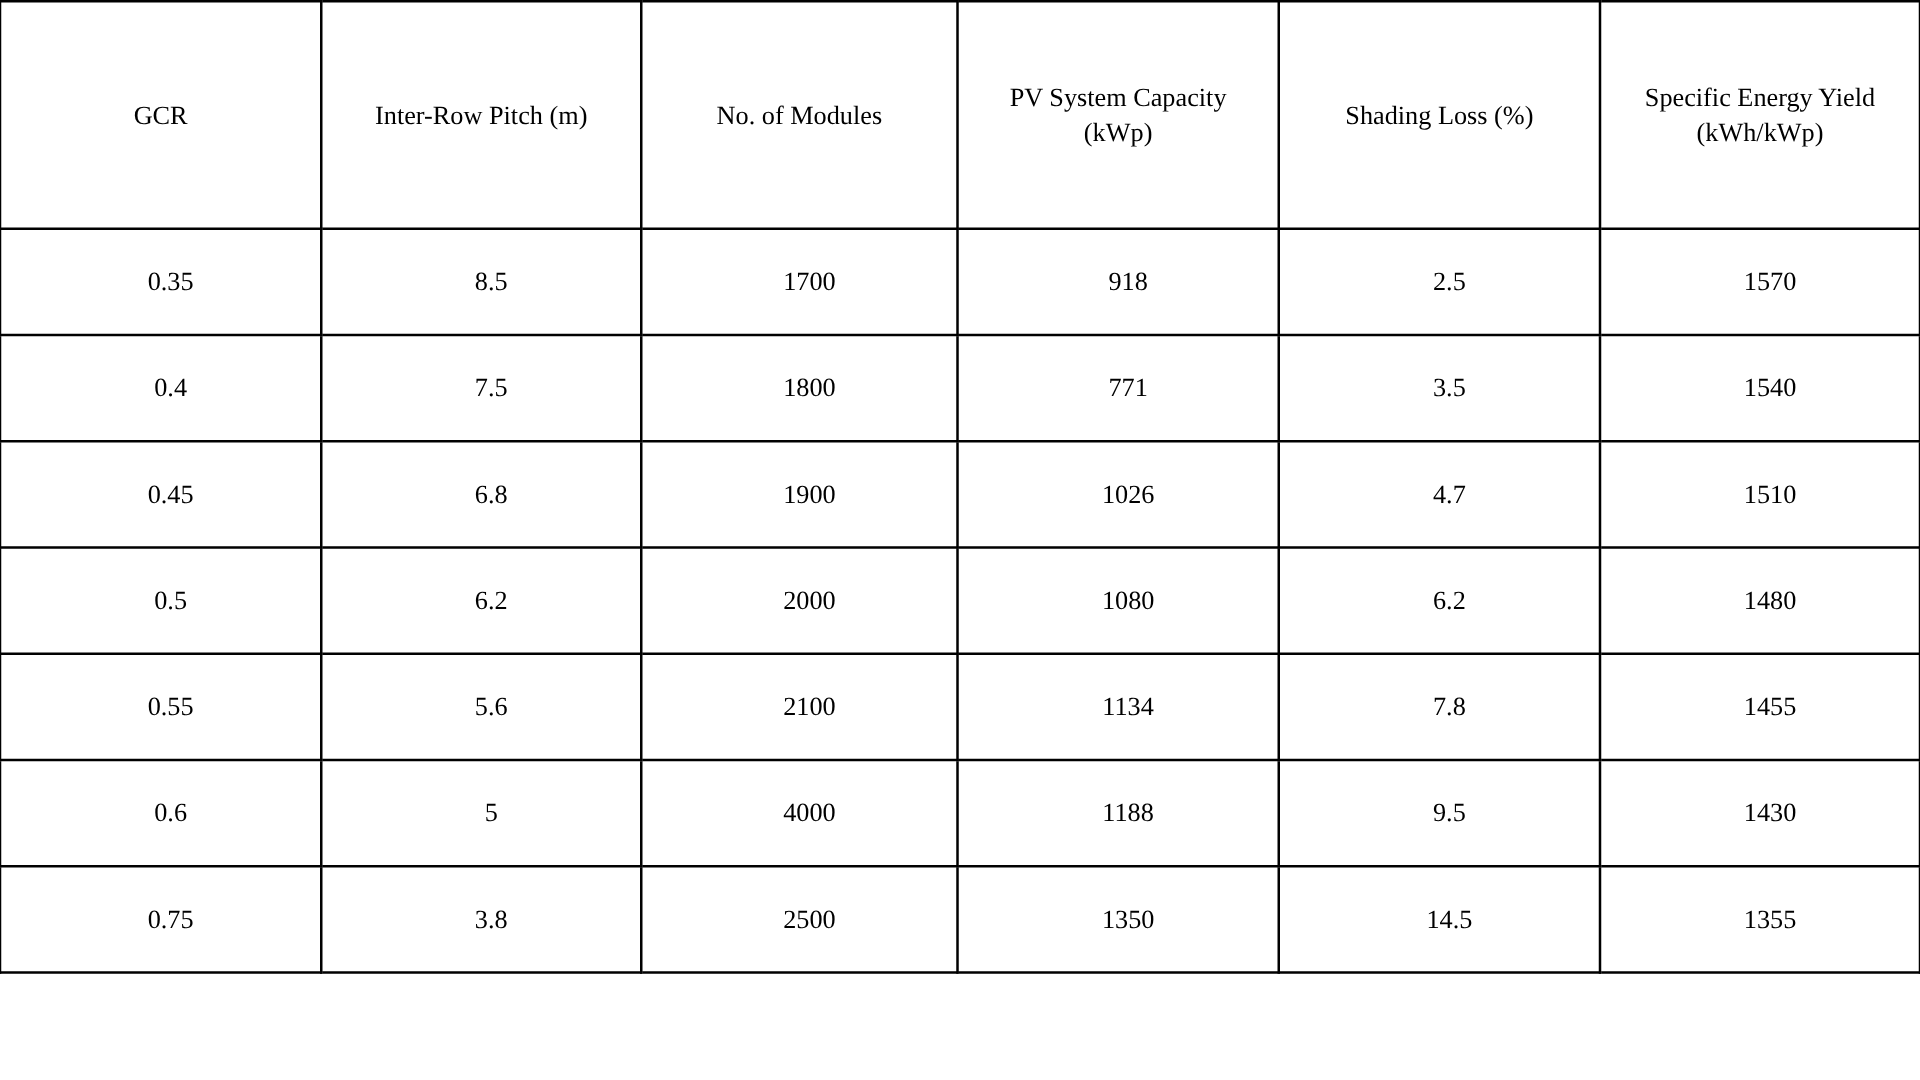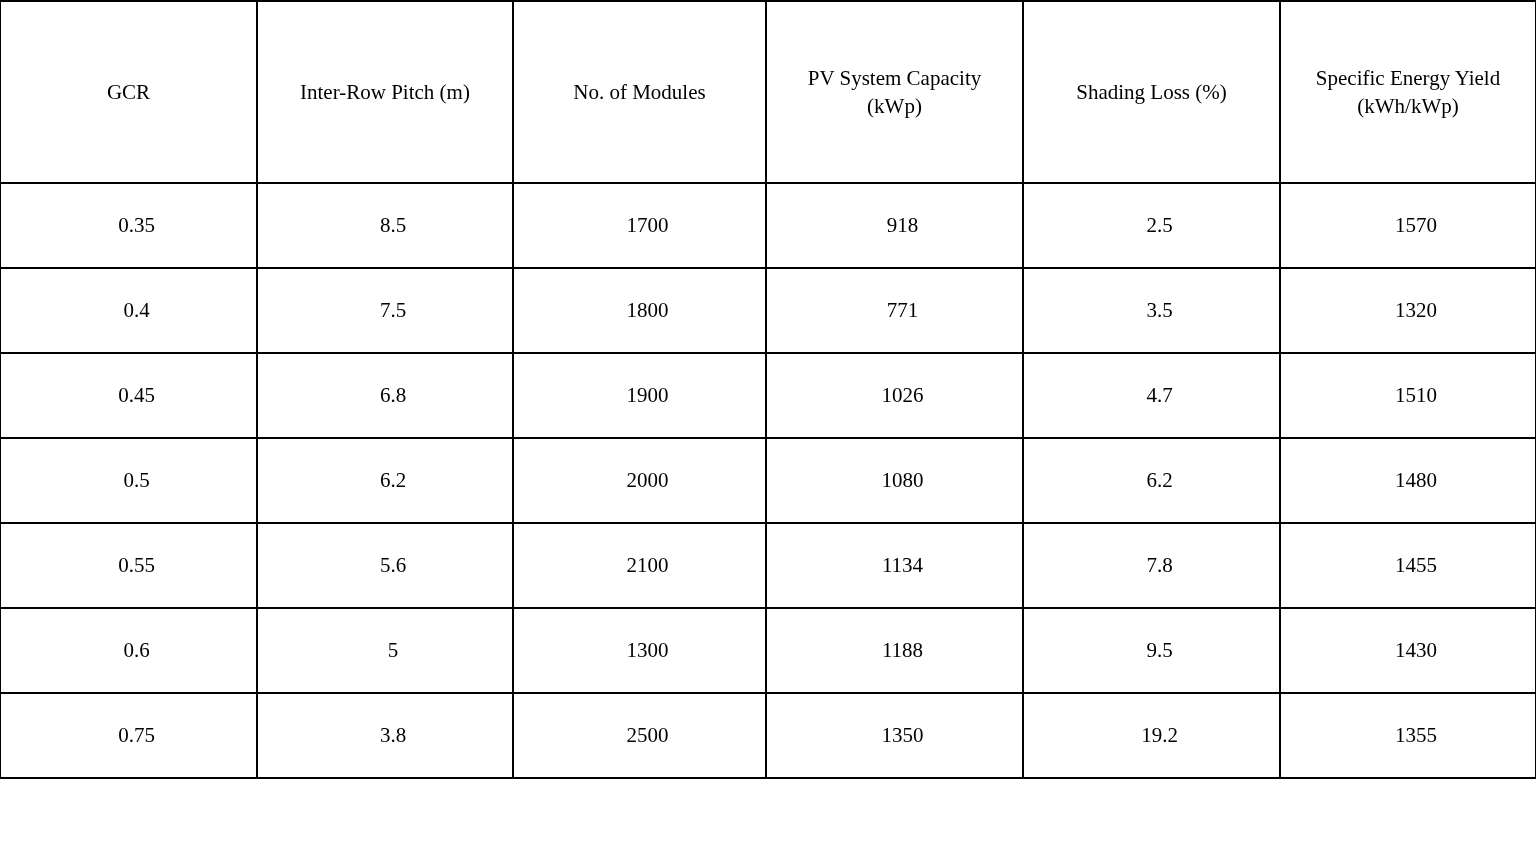--- a/index.html
+++ b/index.html
@@ -99,21 +99,21 @@
         <td>918</td>
         <td>2.5</td>
         <td>1570</td>
       </tr>
       <tr>
         <td>0.4</td>
         <td>7.5</td>
         <td>1800</td>
         <td>771</td>
         <td>3.5</td>
-        <td>1320</td>
+        <td>1540</td>
       </tr>
       <tr>
         <td>0.45</td>
         <td>6.8</td>
         <td>1900</td>
         <td>1026</td>
         <td>4.7</td>
         <td>1510</td>
       </tr>
       <tr>
@@ -128,28 +128,28 @@
         <td>0.55</td>
         <td>5.6</td>
         <td>2100</td>
         <td>1134</td>
         <td>7.8</td>
         <td>1455</td>
       </tr>
       <tr>
         <td>0.6</td>
         <td>5</td>
-        <td>1300</td>
+        <td>4000</td>
         <td>1188</td>
         <td>9.5</td>
         <td>1430</td>
       </tr>
       <tr>
         <td>0.75</td>
         <td>3.8</td>
         <td>2500</td>
         <td>1350</td>
-        <td>19.2</td>
+        <td>14.5</td>
         <td>1355</td>
       </tr>
     </tbody>
   </table>
 </div>
 
 </body></html>

